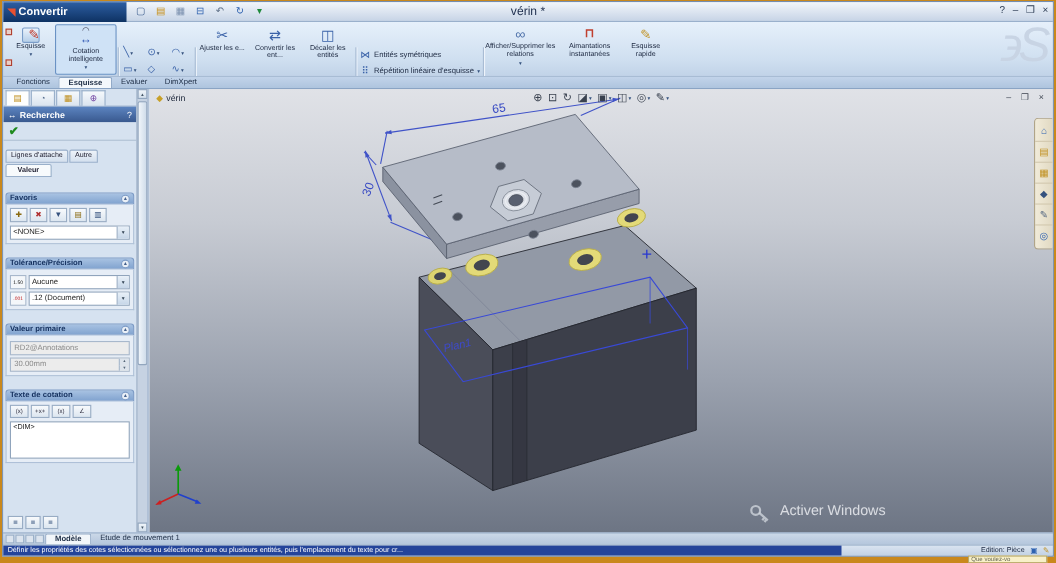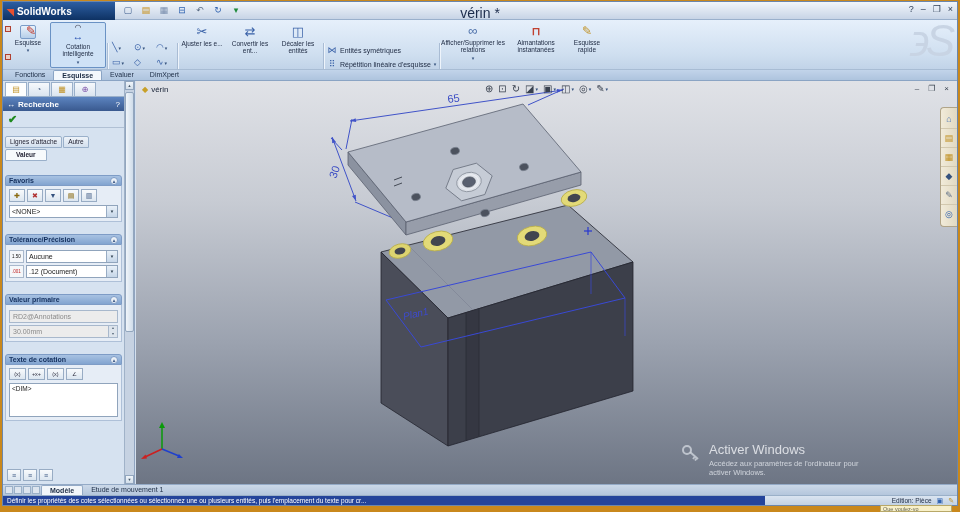--- a/index.html
+++ b/index.html
@@ -7,21 +7,21 @@
   body { background:#c9881c; font-family:"Liberation Sans", sans-serif; position:relative; }
   #window { position:absolute; left:2px; top:1px; width:956px; height:505px; background:#d4e0ee; border:1px solid #6b86ab; }
 
   
   #titlebar { position:absolute; left:0; top:0; right:0; height:18px;
     background:linear-gradient(#f2f6fb,#c7d4e6); border-bottom:1px solid #9ab0cc; }
   #logo { position:absolute; left:0; top:0; width:112px; height:18px;
     background:linear-gradient(#2d5ea2,#0e3263); color:#fff; display:flex; align-items:center;
     padding-left:4px; gap:3px; font-size:10px; font-weight:bold; }
   .sw-glyph::before { content:"◥"; color:#e85030; font-size:9px; }
-  #doc-title { position:absolute; left:300px; right:300px; top:3px; text-align:center; font-size:14px; color:#1c2c4c; }
+  #doc-title { position:absolute; left:300px; right:300px; top:3px; text-align:center; font-size:11px; color:#1c2c4c; }
   #tb-icons { position:absolute; left:118px; top:2px; display:flex; gap:4px; }
   .ti { width:14px; height:13px; font-size:9px; text-align:center; line-height:13px; color:#3c5c8c; }
   .ti:nth-child(2){color:#c89018;} .ti:nth-child(3){color:#7a8fae;} .ti:nth-child(4){color:#2f62b0;}
   .ti:nth-child(5){color:#5a6c84;} .ti:nth-child(6){color:#2f62b0;} .ti:nth-child(7){color:#1f8a3c;}
   #search { position:absolute; right:92px; top:2px; width:154px; height:13px; background:#fff;
     border:1px solid #8fa; border:1px solid #90a8c0; border-radius:7px; display:flex; align-items:center;
     padding:0 4px; gap:3px; font-size:7.5px; color:#667; }
   .mag { width:6px; height:6px; border:1.2px solid #456; border-radius:50%; position:relative; flex:0 0 auto; }
   .mag::after { content:""; position:absolute; left:4.5px; top:4.5px; width:3.5px; height:1.2px; background:#456; transform:rotate(45deg); }
   #search .chv2 { margin-left:auto; font-size:5px; color:#567; }
@@ -156,21 +156,21 @@
   svg text { font-family:"Liberation Sans", sans-serif; }
 </style>
 </head>
 <body>
 
 <div id="window">
 
   <div id="titlebar">
     <div id="logo">
       <span class="sw-glyph"></span>
-      <span>SolidWorks</span>
+      <span>Convertir</span>
     </div>
     <div id="tb-icons">
       <span class="ti">▢</span>
       <span class="ti">▤</span>
       <span class="ti">▦</span>
       <span class="ti">⊟</span>
       <span class="ti">↶</span>
       <span class="ti">↻</span>
       <span class="ti">▾</span>
     </div>
@@ -530,24 +530,20 @@
         <div class="tpi">◎</div>
       </div>
 
       <div id="vp-activate">
         <svg width="20" height="22" viewBox="0 0 20 22">
           <circle cx="6" cy="8" r="4" fill="none" stroke="#dfe3ea" stroke-width="2" opacity="0.8"></circle>
           <path d="M9,10 L17,17 M14,14.5 L12,17 M16,16 L14,18.5" stroke="#dfe3ea" stroke-width="2" fill="none" opacity="0.8"></path>
         </svg>
         <div>
           <div class="tx1">Activer Windows</div>
-          <div class="tx2">
-            <span>Accédez aux paramètres de l'ordinateur pour</span><br>
-            <span>activer Windows.</span>
-          </div>
         </div>
       </div>
     </div>
   </div>
 
   <div id="btabs">
     <span class="msq"></span>
     <span class="msq"></span>
     <span class="msq"></span>
     <span class="msq"></span>

